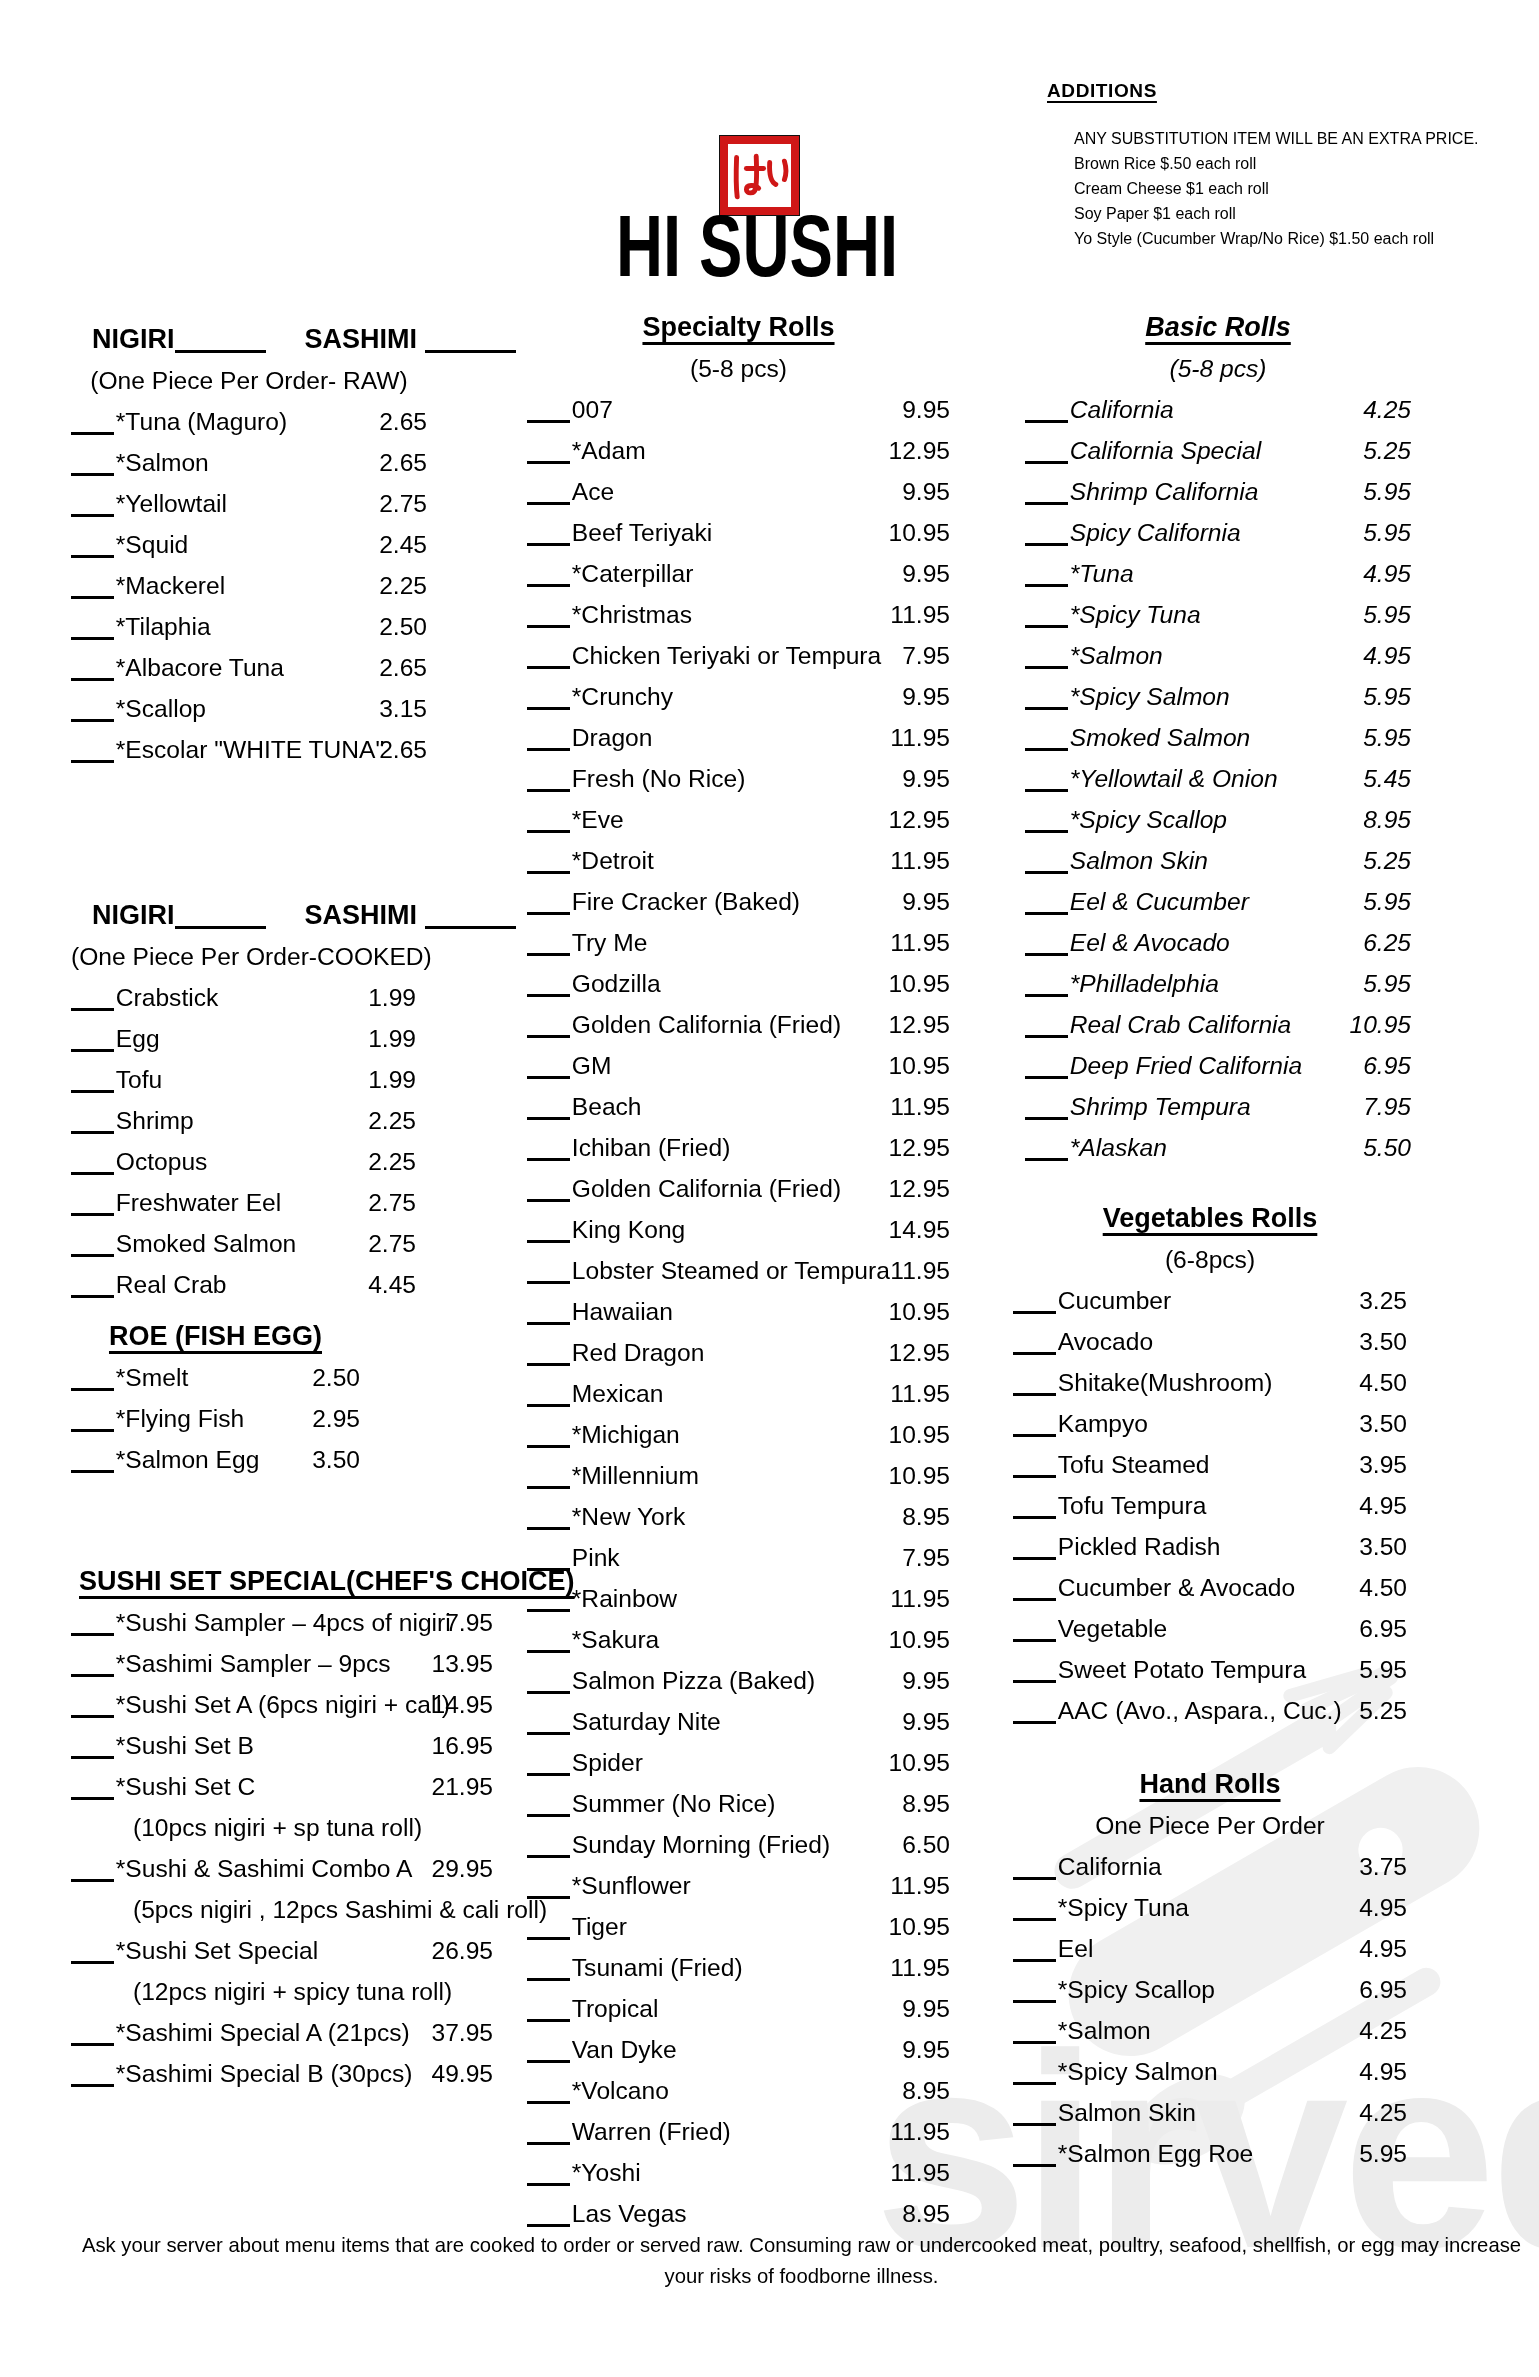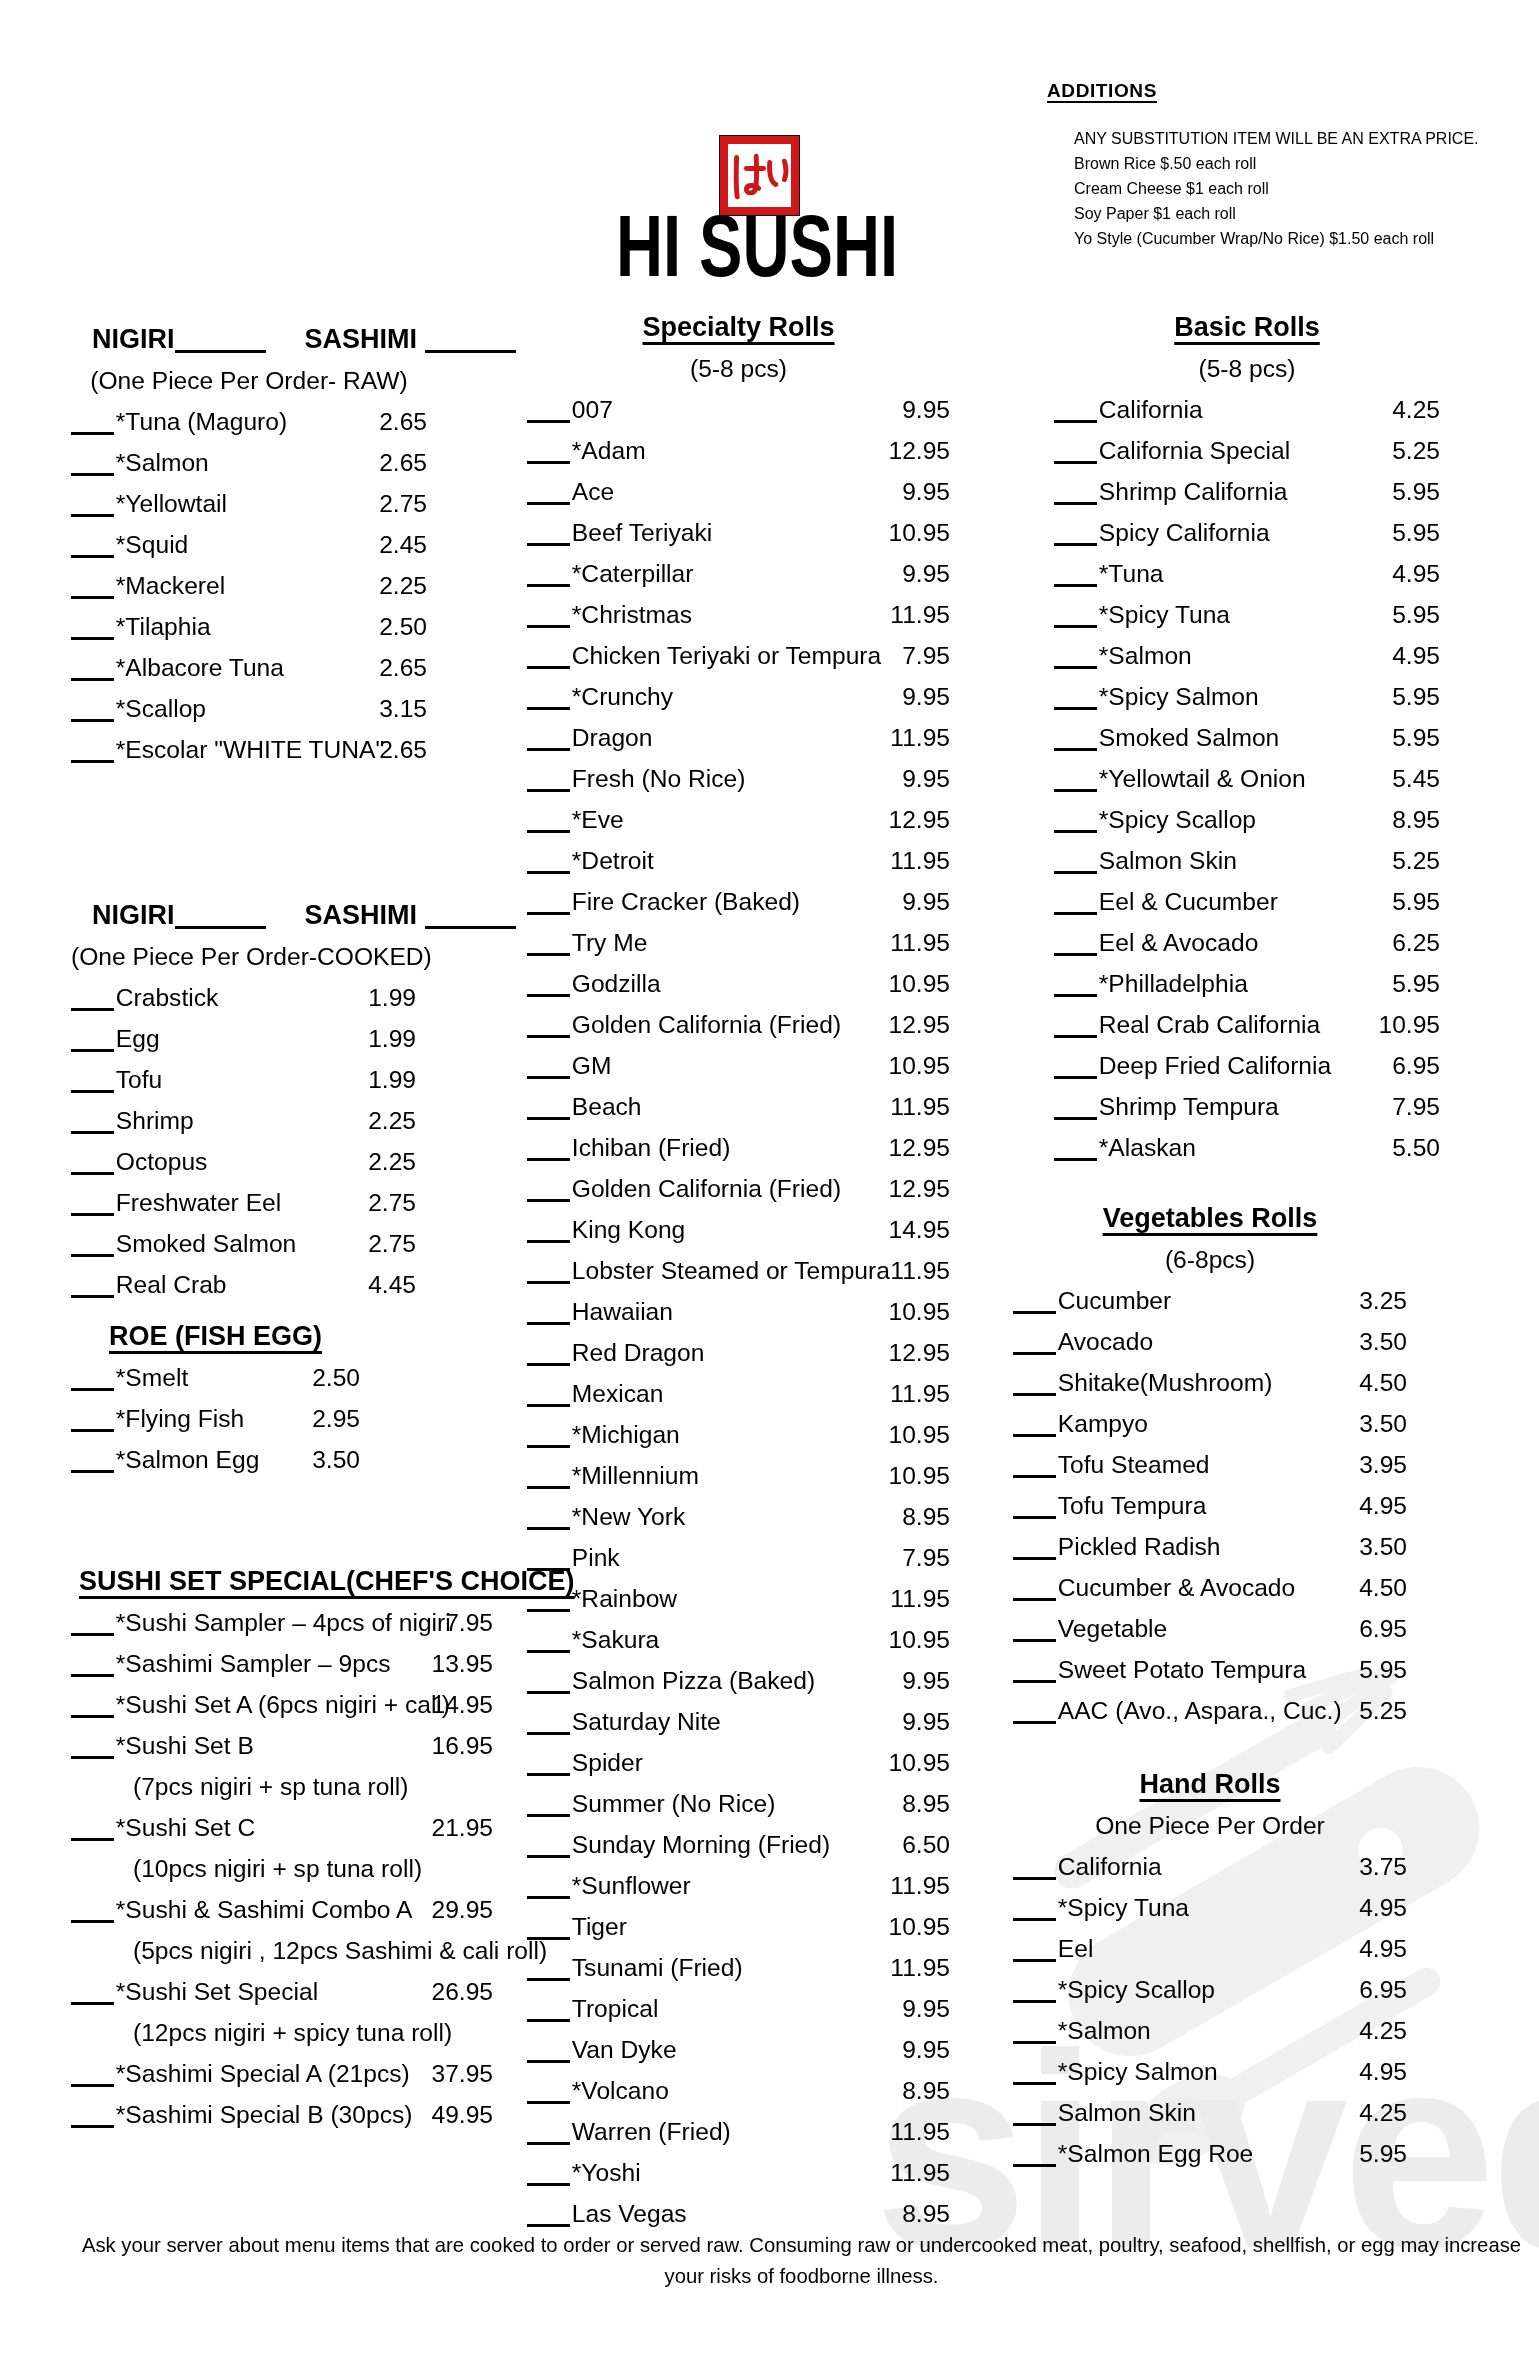--- a/index.html
+++ b/index.html
@@ -34,21 +34,21 @@
   
   .nsash{font-size:27px;font-weight:bold;height:41px;line-height:41px;text-align:left;white-space:nowrap;padding-left:21px;margin-top:12px;}
   .hblank{display:inline-block;width:91px;height:3.1px;background:#000;margin-bottom:-4.9px;}
   .hgap{display:inline-block;width:39px;}
   
   #sec-nigiri-raw   {left:71px;top:307px; width:356px;}
   #sec-nigiri-cooked{left:71px;top:883px;width:345px;}
   #sec-roe          {left:71px;top:1316px;width:289px;}
   #sec-sushi-set    {left:71px;top:1561px;width:422px;}
   #sec-specialty    {left:527px;top:307px; width:423px;}
-  #sec-basic        {left:1054px;top:307px;width:386px;}
+  #sec-basic        {left:1025px;top:307px;width:386px;font-style:italic;}
   #sec-vegetables   {left:1013px;top:1198px;width:394px;}
   #sec-hand         {left:1013px;top:1764px;width:394px;}
   
   #footer{position:absolute;left:46px;top:2230px;width:1447px;z-index:2;
           text-align:center;font-size:20.3px;line-height:31px;margin-left:32px;}
 </style>
 </head>
 <body>
 
 <div class="page">
@@ -144,21 +144,20 @@
       </div>
   </div>
 
   <div id="sec-sushi-set" class="sec">
     <div class="sec-title left"><span class="u">SUSHI SET SPECIAL(CHEF'S CHOICE)</span></div>
     <div>
         <div class="row"><span class="blank"></span><span class="iname">*Sushi Sampler – 4pcs of nigiri</span><span class="price">7.95</span></div>
         <div class="row"><span class="blank"></span><span class="iname">*Sashimi Sampler – 9pcs</span><span class="price">13.95</span></div>
         <div class="row"><span class="blank"></span><span class="iname">*Sushi Set A (6pcs nigiri + cali)</span><span class="price">14.95</span></div>
         <div class="row"><span class="blank"></span><span class="iname">*Sushi Set B</span><span class="price">16.95</span></div>
-        <div class="note-row">(7pcs nigiri + sp tuna roll)</div>
         <div class="row"><span class="blank"></span><span class="iname">*Sushi Set C</span><span class="price">21.95</span></div>
         <div class="note-row">(10pcs nigiri + sp tuna roll)</div>
         <div class="row"><span class="blank"></span><span class="iname">*Sushi &amp; Sashimi Combo A</span><span class="price">29.95</span></div>
         <div class="note-row">(5pcs nigiri , 12pcs Sashimi &amp; cali roll)</div>
         <div class="row"><span class="blank"></span><span class="iname">*Sushi Set Special</span><span class="price">26.95</span></div>
         <div class="note-row">(12pcs nigiri + spicy tuna roll)</div>
         <div class="row"><span class="blank"></span><span class="iname">*Sashimi Special A (21pcs)</span><span class="price">37.95</span></div>
         <div class="row"><span class="blank"></span><span class="iname">*Sashimi Special B (30pcs)</span><span class="price">49.95</span></div>
       </div>
   </div>

